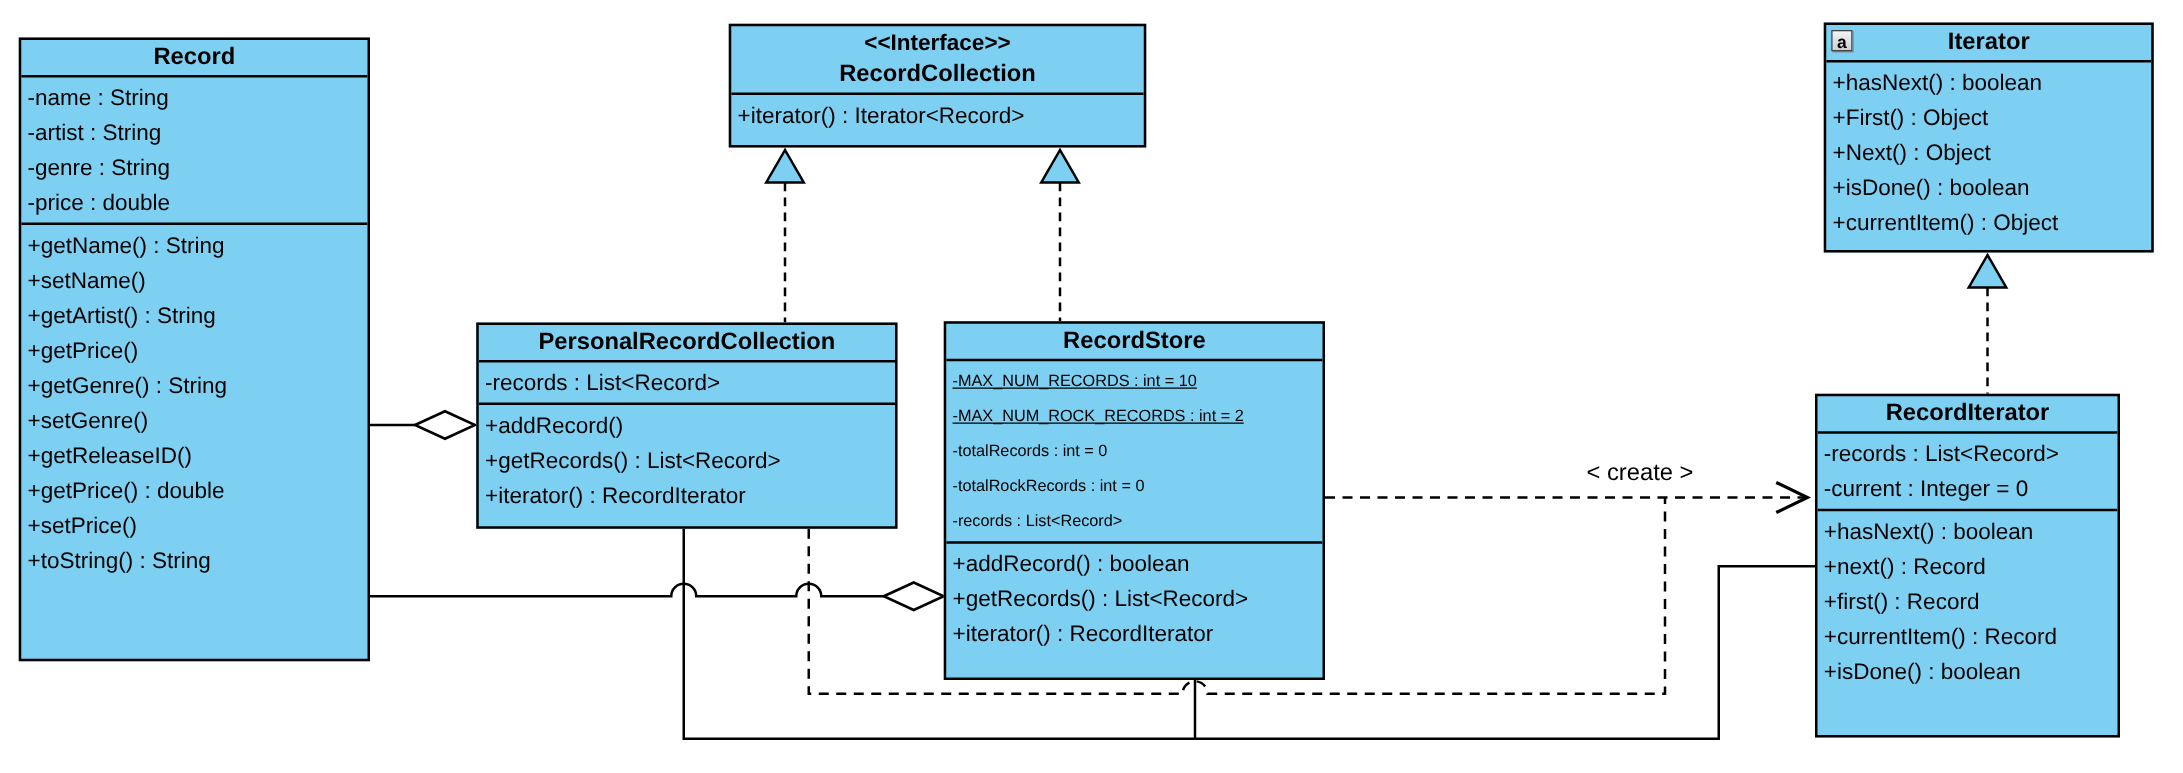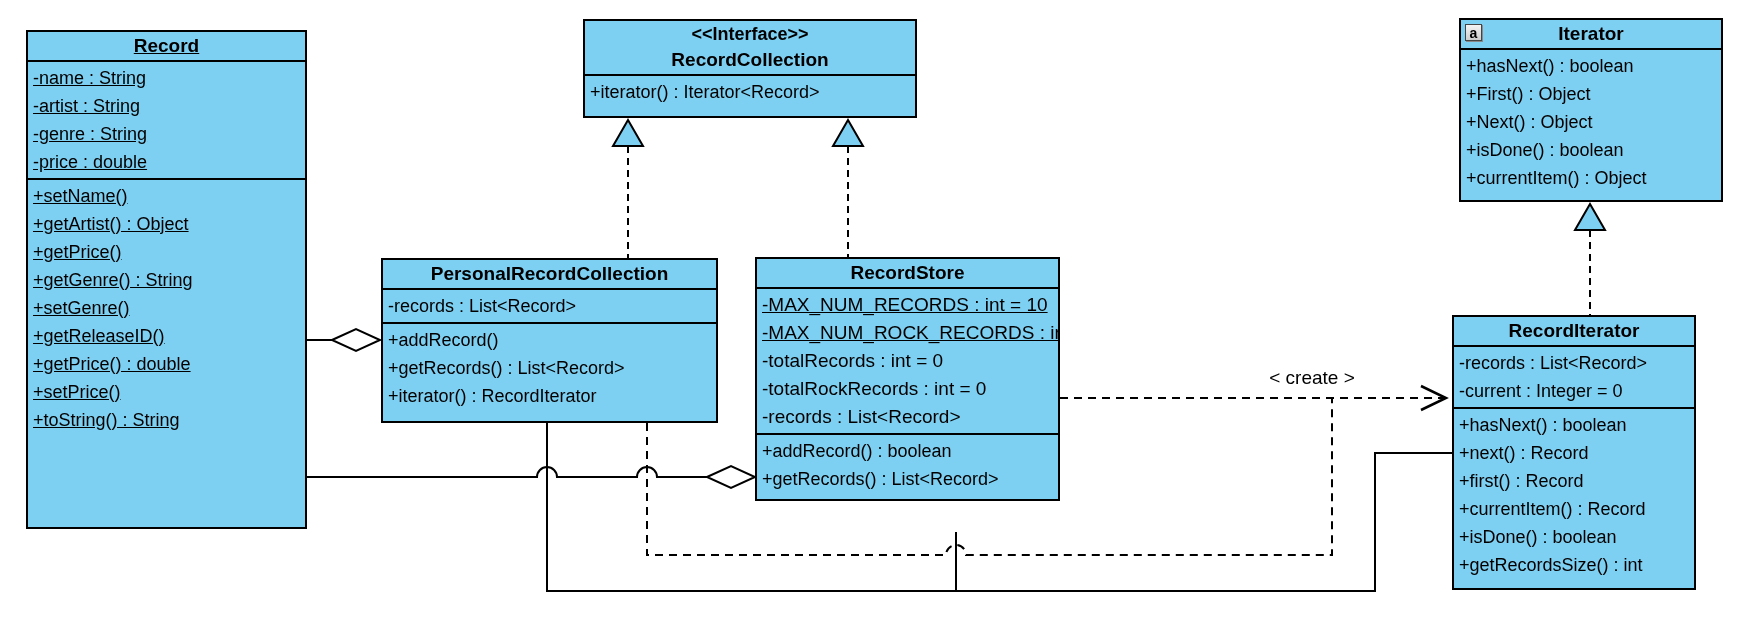--- a/index.html
+++ b/index.html
@@ -15,21 +15,21 @@
   .title{
     flex:0 0 auto;font-weight:bold;text-align:center;font-size:19px;
     line-height:26px;padding:1px 2px;position:relative;
   }
   .comp{flex:0 0 auto;border-top:2px solid #000;padding:2px 5px;}
   .comp:last-child{flex:1 1 auto;}
   .row{font-size:18px;line-height:28px;white-space:nowrap;}
   .row.u{text-decoration:underline;}
   .stereotype{font-weight:bold;font-size:18px;line-height:25px;}
   .italic-box .row,.italic-box .title-name{}
-  #cls-recordstore .comp-attrs .row{font-size:19px;}
+  #cls-recordstore .comp-attrs .row{font-size:13px;}
   .abs-badge{
     position:absolute;left:4px;top:4px;width:17px;height:17px;line-height:16px;
     background:linear-gradient(#f4f4f4,#cfcfcf);border:1px solid #444;
     font-size:14px;font-weight:bold;font-style:normal;text-align:center;
     box-sizing:border-box;box-shadow:1px 1px 0 #888;
   }
   svg text{font-family:"Liberation Sans",sans-serif;font-size:19px;fill:#000;}
 </style>
 </head>
 <body>
@@ -76,31 +76,32 @@
       <g>
         <path d="M547,423 V591 H1375 V453 H1452"></path>
       </g>
       <g>
         <path d="M956,532 V591"></path>
       </g>
     </g>
     <text x="1312" y="384" text-anchor="middle">&lt; create &gt;</text>
   </svg>
 
-  <div class="cls" id="cls-record" style="left:26px;top:30px;width:281px;height:499px;text-decoration:underline;">
+  <div class="cls" id="cls-record" style="left:15px;top:30px;width:281px;height:499px;">
     <div class="title">Record</div>
     <div class="comp comp-attrs">
         <div class="row">-name : String</div>
         <div class="row">-artist : String</div>
         <div class="row">-genre : String</div>
         <div class="row">-price : double</div>
       </div>
     <div class="comp comp-methods">
+        <div class="row">+getName() : String</div>
         <div class="row">+setName()</div>
-        <div class="row">+getArtist() : Object</div>
+        <div class="row">+getArtist() : String</div>
         <div class="row">+getPrice()</div>
         <div class="row">+getGenre() : String</div>
         <div class="row">+setGenre()</div>
         <div class="row">+getReleaseID()</div>
         <div class="row">+getPrice() : double</div>
         <div class="row">+setPrice()</div>
         <div class="row">+toString() : String</div>
       </div>
   </div>
 
@@ -119,21 +120,21 @@
     <div class="comp comp-attrs">
         <div class="row">-records : List&lt;Record&gt;</div>
       </div>
     <div class="comp comp-methods">
         <div class="row">+addRecord()</div>
         <div class="row">+getRecords() : List&lt;Record&gt;</div>
         <div class="row">+iterator() : RecordIterator</div>
       </div>
   </div>
 
-  <div class="cls" id="cls-recordstore" style="left:755px;top:257px;width:305px;height:244px;">
+  <div class="cls" id="cls-recordstore" style="left:755px;top:257px;width:305px;height:287px;">
     <div class="title">RecordStore</div>
     <div class="comp comp-attrs">
         <div class="row u">-MAX_NUM_RECORDS : int = 10</div>
         <div class="row u">-MAX_NUM_ROCK_RECORDS : int = 2</div>
         <div class="row">-totalRecords : int = 0</div>
         <div class="row">-totalRockRecords : int = 0</div>
         <div class="row">-records : List&lt;Record&gt;</div>
       </div>
     <div class="comp comp-methods">
         <div class="row">+addRecord() : boolean</div>
@@ -161,17 +162,16 @@
     <div class="comp comp-attrs">
         <div class="row">-records : List&lt;Record&gt;</div>
         <div class="row">-current : Integer = 0</div>
       </div>
     <div class="comp comp-methods">
         <div class="row">+hasNext() : boolean</div>
         <div class="row">+next() : Record</div>
         <div class="row">+first() : Record</div>
         <div class="row">+currentItem() : Record</div>
         <div class="row">+isDone() : boolean</div>
-        <div class="row">+getRecordsSize() : int</div>
       </div>
   </div>
 
 </div>
 
 </body></html>

